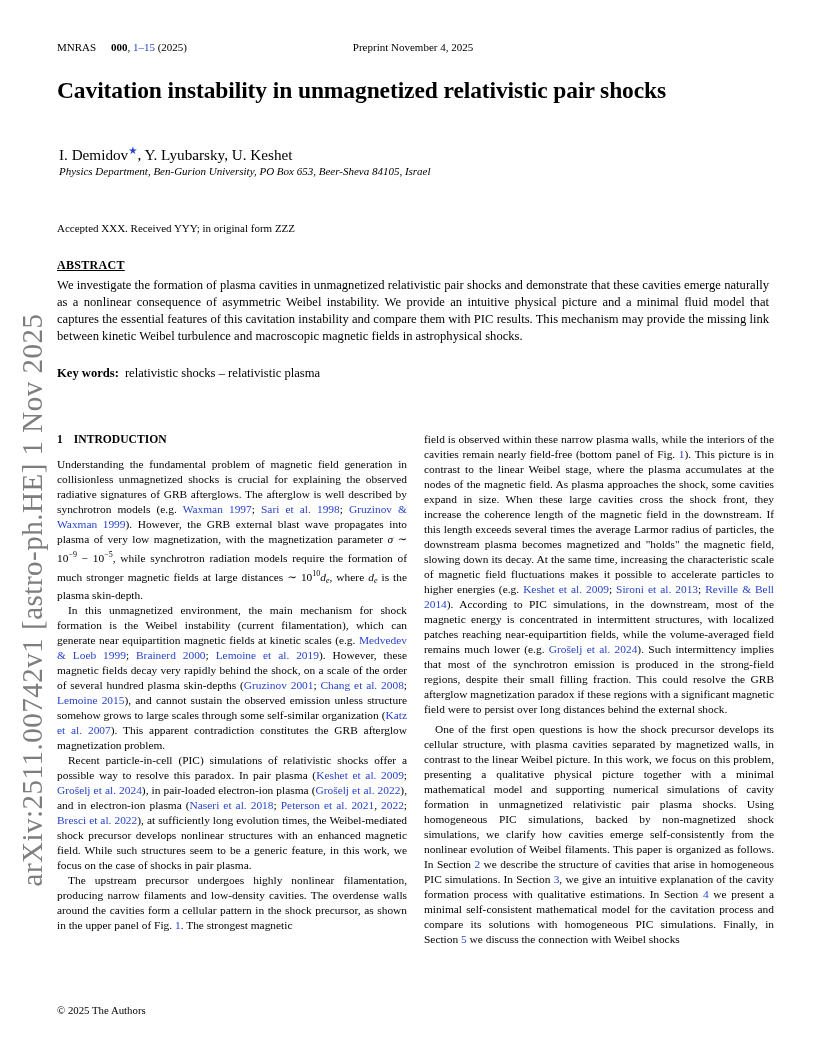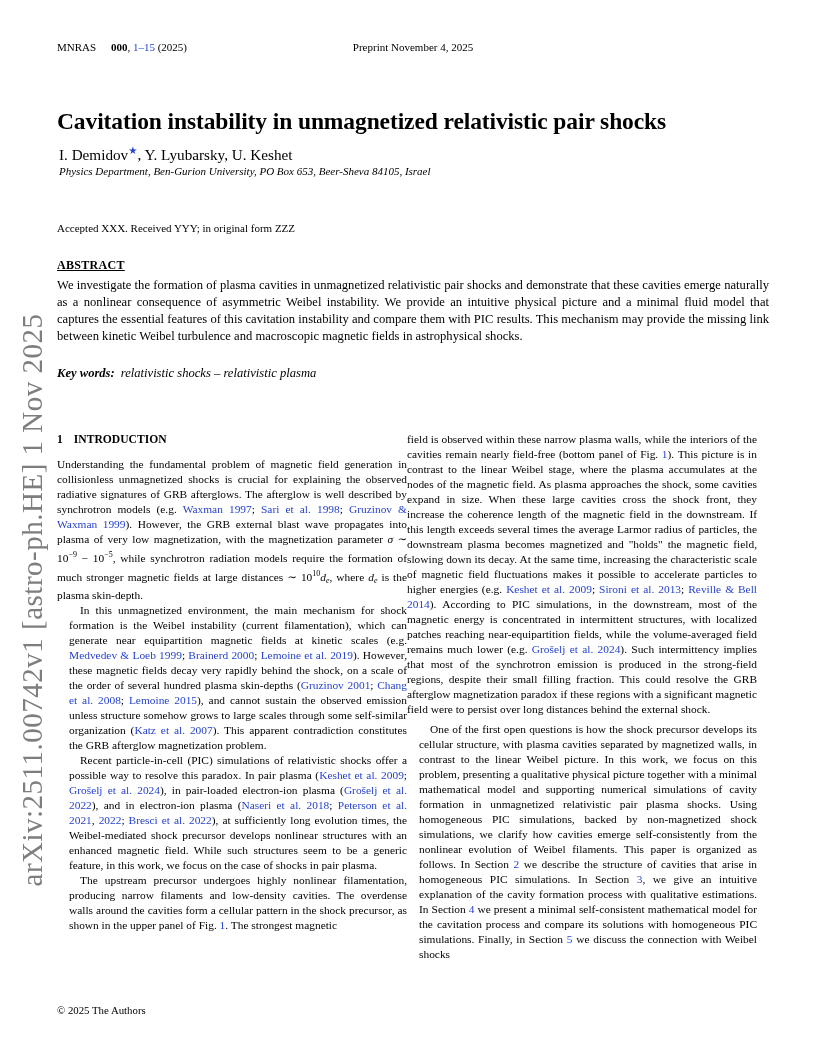--- a/index.html
+++ b/index.html
@@ -17,44 +17,44 @@
   }
   
   .running-header{
     position:absolute; top:41px; left:57px; width:712px;
     display:grid; grid-template-columns:1fr auto 1fr; font-size:11px;
   }
   .rh-center{text-align:right;}
   .rh-right{text-align:right;}
   
   .title{
-    position:absolute; top:108px; left:57px; width:712px; margin:0;
+    position:absolute; top:77px; left:57px; width:712px; margin:0;
     font-size:23.5px; font-weight:bold; letter-spacing:-0.1px;
   }
   .authors{position:absolute; top:144px; left:59px; font-size:15.2px;}
   .affiliation{position:absolute; top:165px; left:59px; font-size:11px; font-style:italic;}
   .dates{position:absolute; top:222px; left:57px; font-size:11px;text-align:center;}
   
   .abstract-heading{position:absolute; top:258px; left:57px; font-size:12px; font-weight:bold; letter-spacing:0.3px;text-decoration:underline;}
   .abstract-text{
     position:absolute; top:277px; left:57px; width:712px;
     font-size:12.6px; line-height:17px; text-align:justify;
   }
-  .keywords{position:absolute; top:366px; left:57px; width:712px; font-size:12.6px;font-style:italic;}
+  .keywords{position:absolute; top:366px; left:57px; width:712px; font-size:12.6px;}
   .kw-label{font-weight:bold; margin-right:6px;}
   
   .columns{
     position:absolute; top:432px; left:57px; width:717px;
-    display:flex; 
+    display:flex; gap:17px;
   }
   .col{width:350px; font-size:11.4px; line-height:15px; text-align:justify;}
   .section-heading{font-size:11.6px; font-weight:bold; margin-bottom:10px;}
   .sec-num{margin-right:11px;}
   .para{margin:0; padding:0;}
-  .p-indent{text-indent:11px;margin-left:12px;}
+  .p-indent{text-indent:11px;}
   .p-space{margin-top:5px;}
   
   .footnote{position:absolute; top:969px; left:57px; width:350px; font-size:10.8px;}
   .copyright{position:absolute; top:1004px; left:57px; font-size:10.8px;}
   
   .seg-b{font-weight:bold;padding-left:12px;}
   .seg-i{font-style:italic;}
   .seg-l{color:var(--link,#2743cd);}
   .seg-sup{font-size:0.7em; vertical-align:super;}
   .seg-isub{font-style:italic; font-size:0.7em; vertical-align:-0.25em;}

